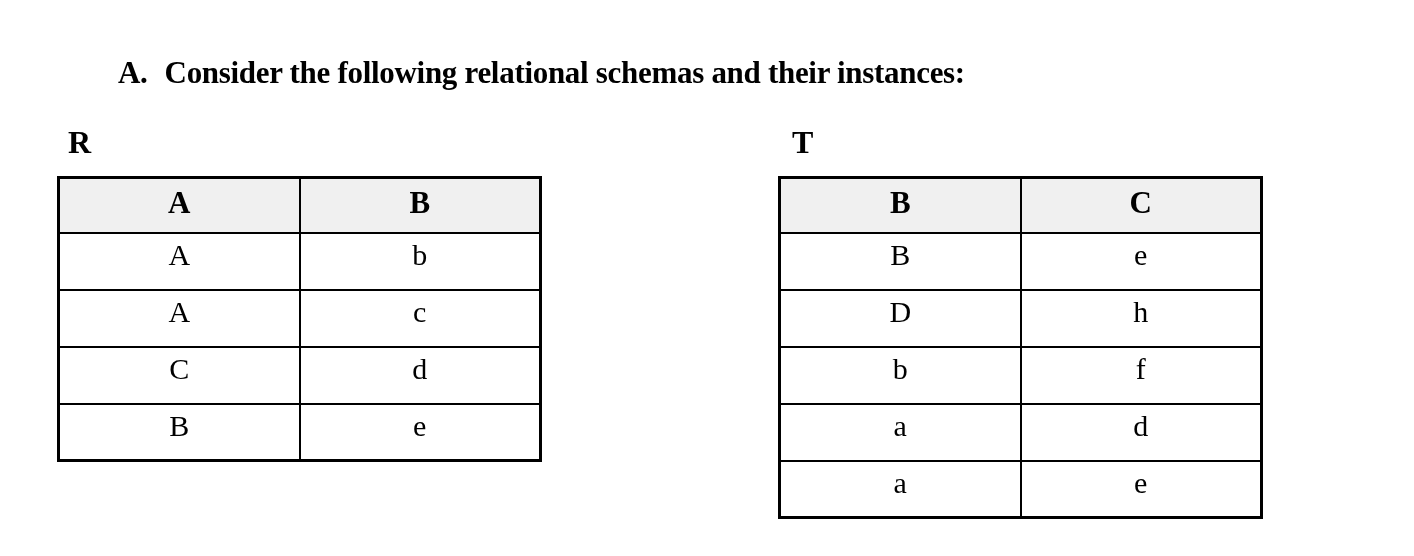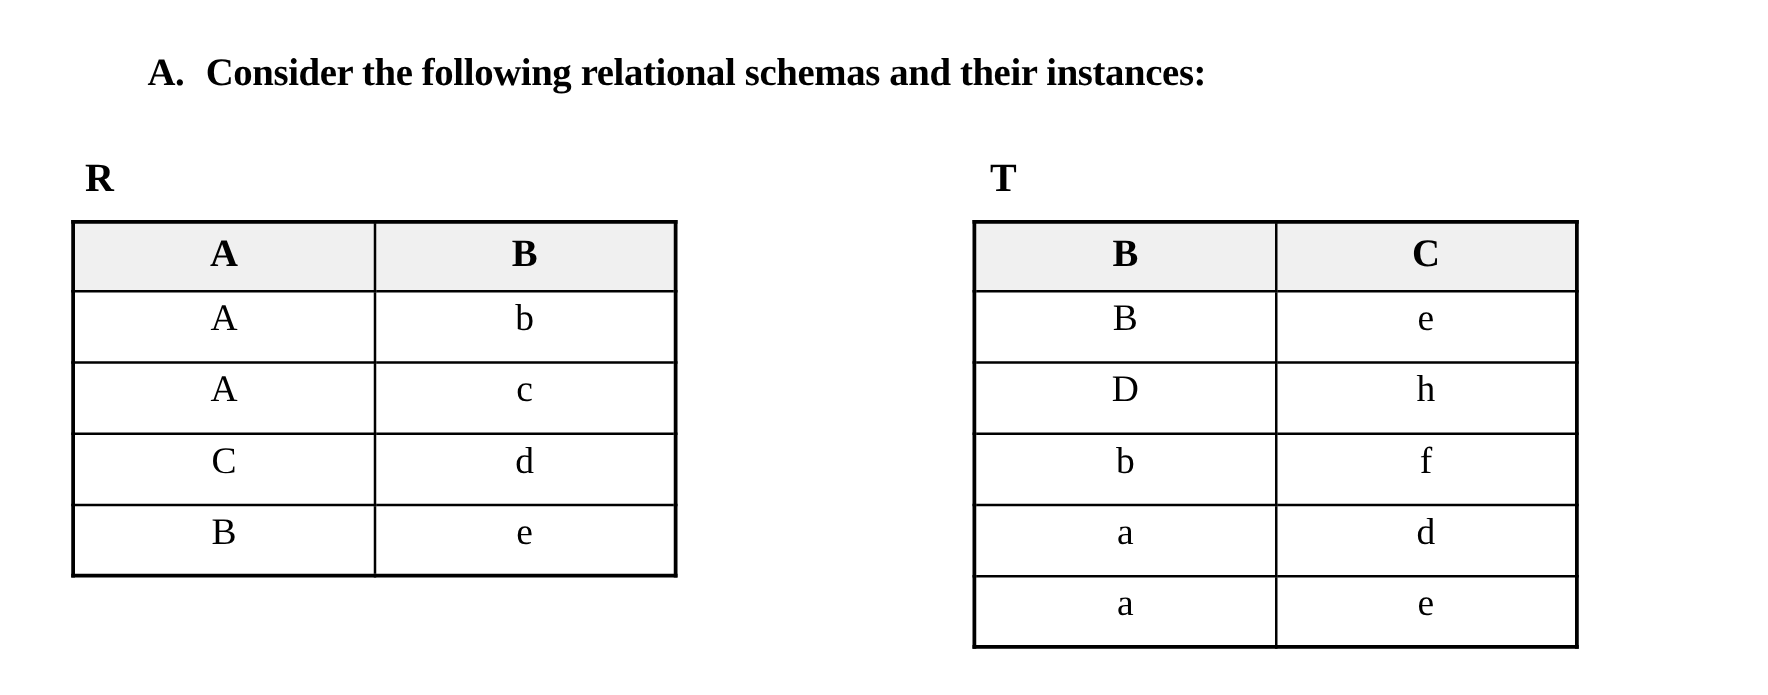--- a/index.html
+++ b/index.html
@@ -6,21 +6,21 @@
   html, body {
     width: 1414px; height: 556px;
     background: #ffffff;
     font-family: "Liberation Serif", "DejaVu Serif", serif;
     color: #000000;
     position: relative;
     overflow: hidden;
   }
   .heading {
     position: absolute;
-    left: 118px; top: 40px;
+    left: 118px; top: 55px;
     font-weight: bold;
     font-size: 31px;
     letter-spacing: -0.3px;
     white-space: nowrap;
   }
   .heading .h-label { margin-right: 17px; }
   .rel-label {
     position: absolute;
     font-weight: bold;
     font-size: 32px;

